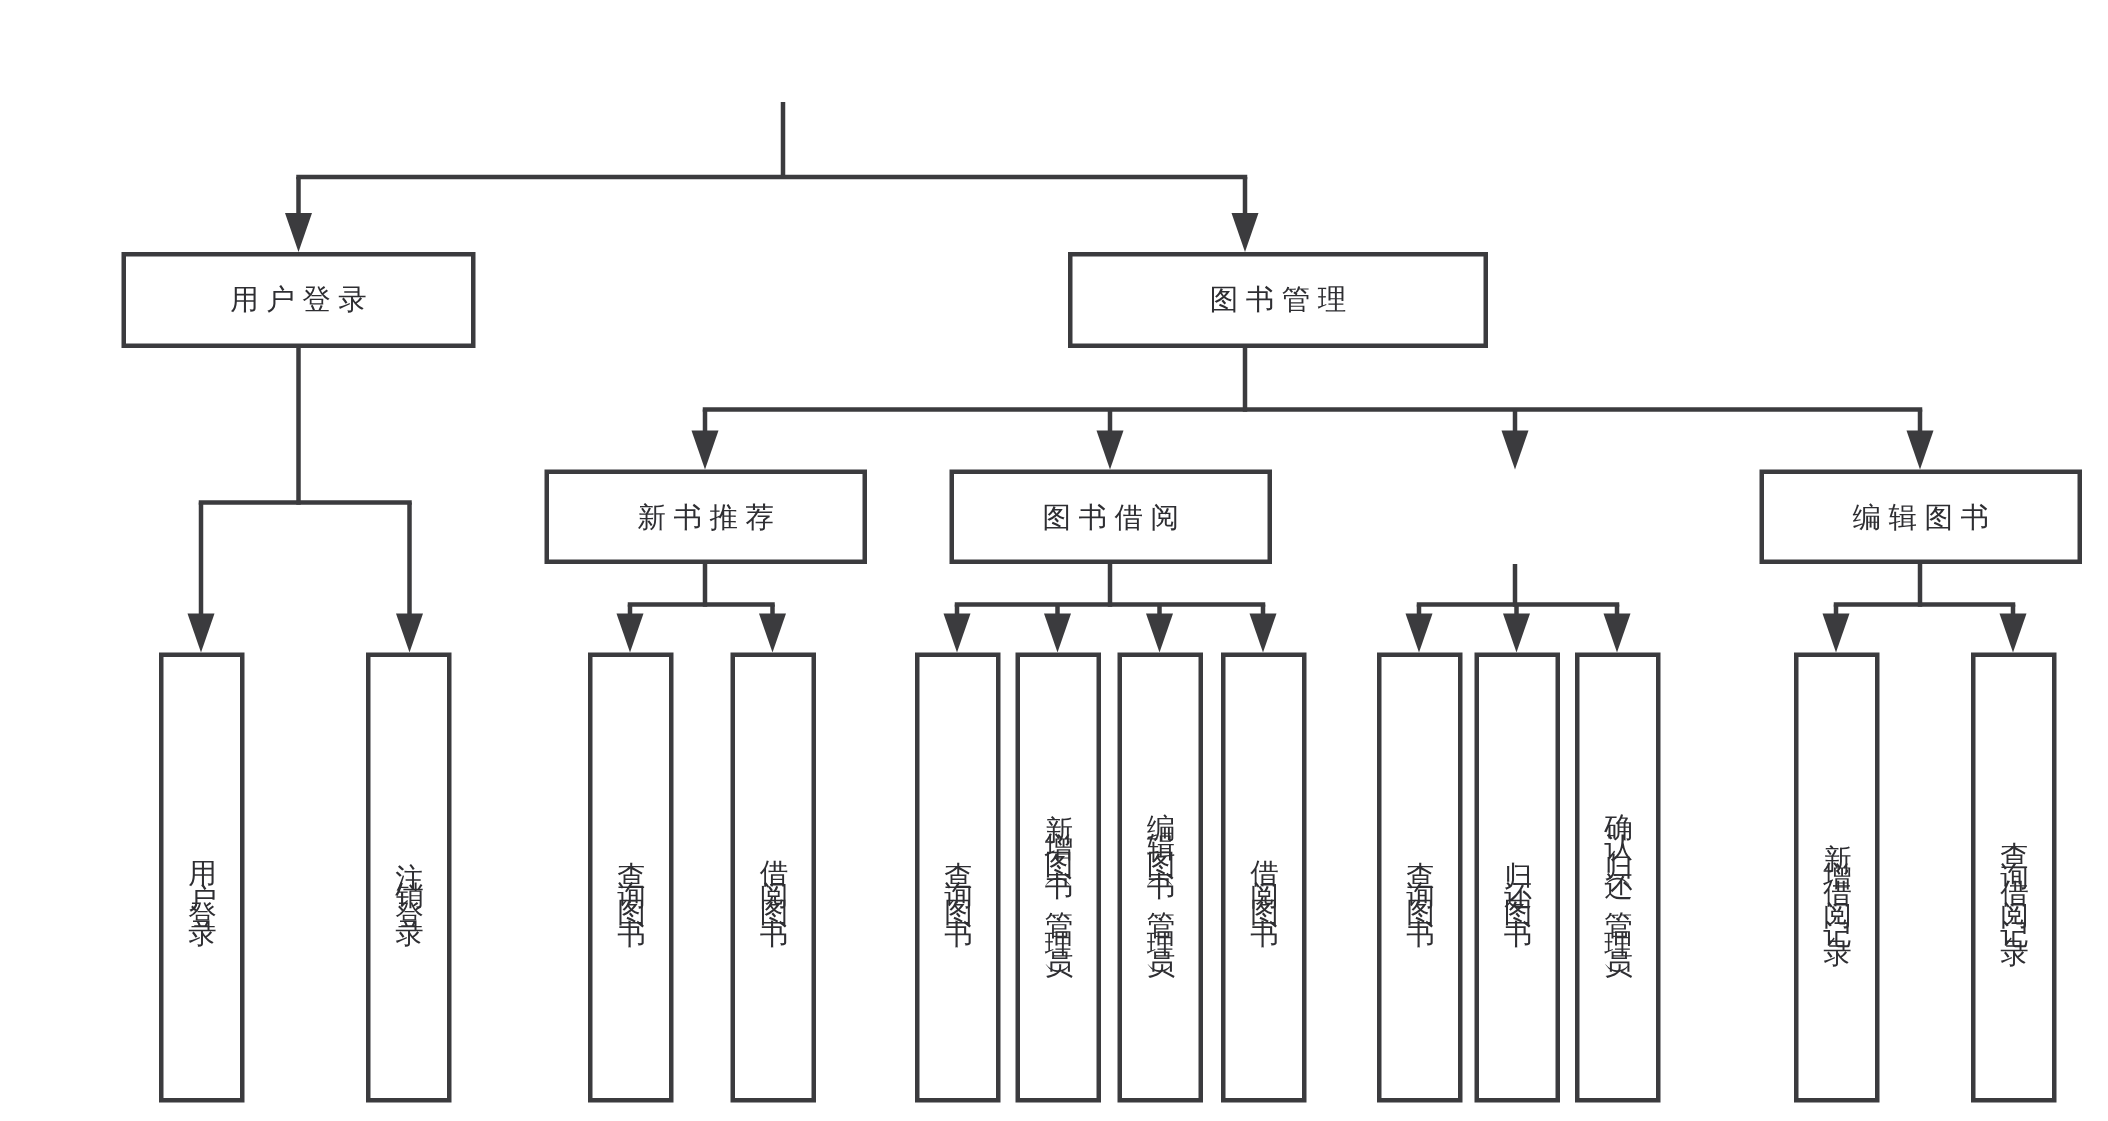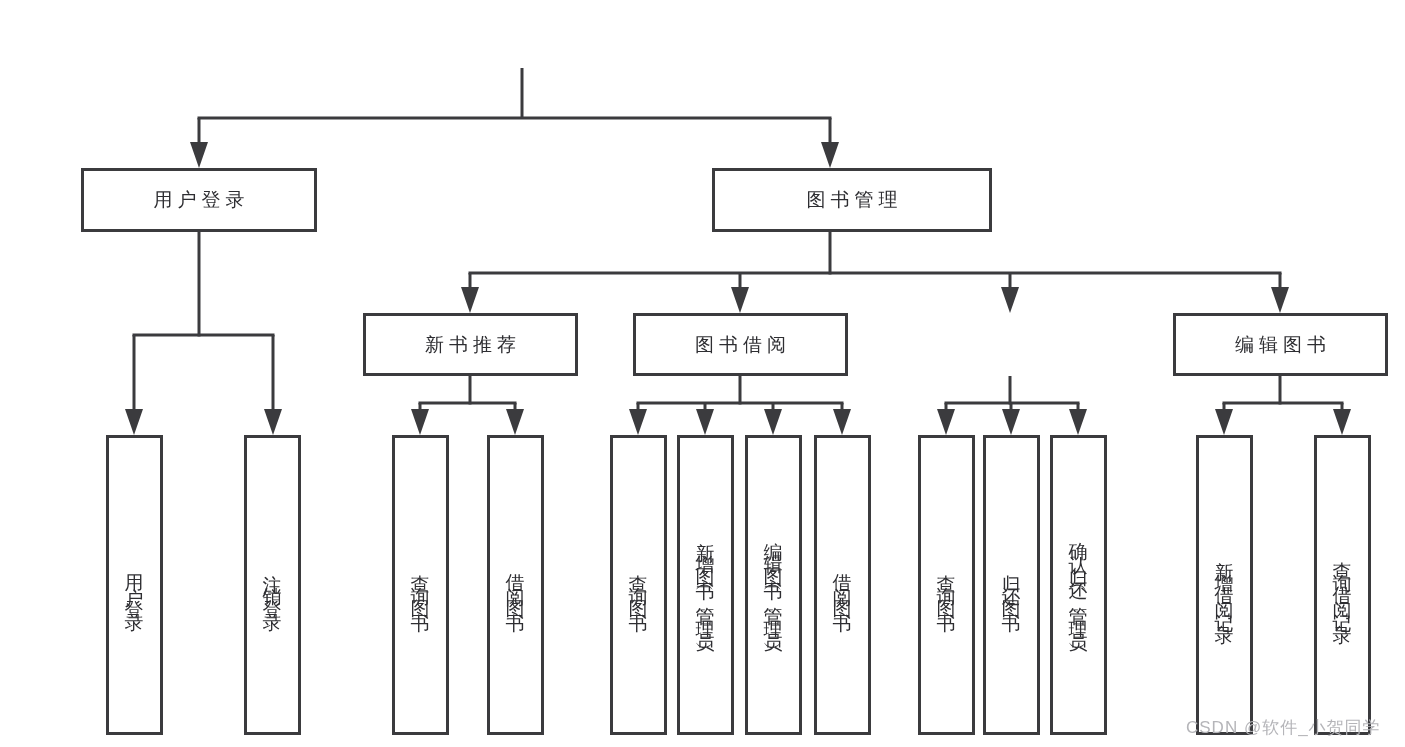--- a/index.html
+++ b/index.html
@@ -154,15 +154,14 @@
   <div class="node vnode" style="left:745px; top:435px; width:57px; height:300px;">编辑图书（管理员）</div>
   <div class="node vnode" style="left:814px; top:435px; width:57px; height:300px;">借阅图书</div>
 
   <div class="node vnode" style="left:918px; top:435px; width:57px; height:300px;">查询图书</div>
   <div class="node vnode" style="left:983px; top:435px; width:57px; height:300px;">归还图书</div>
   <div class="node vnode" style="left:1050px; top:435px; width:57px; height:300px;">确认归还（管理员）</div>
 
   <div class="node vnode" style="left:1196px; top:435px; width:57px; height:300px;">新增借阅记录</div>
   <div class="node vnode" style="left:1314px; top:435px; width:57px; height:300px;">查询借阅记录</div>
 
-  <div class="watermark">CSDN @软件_小贺同学</div>
 
 </div>
 
 </body></html>

